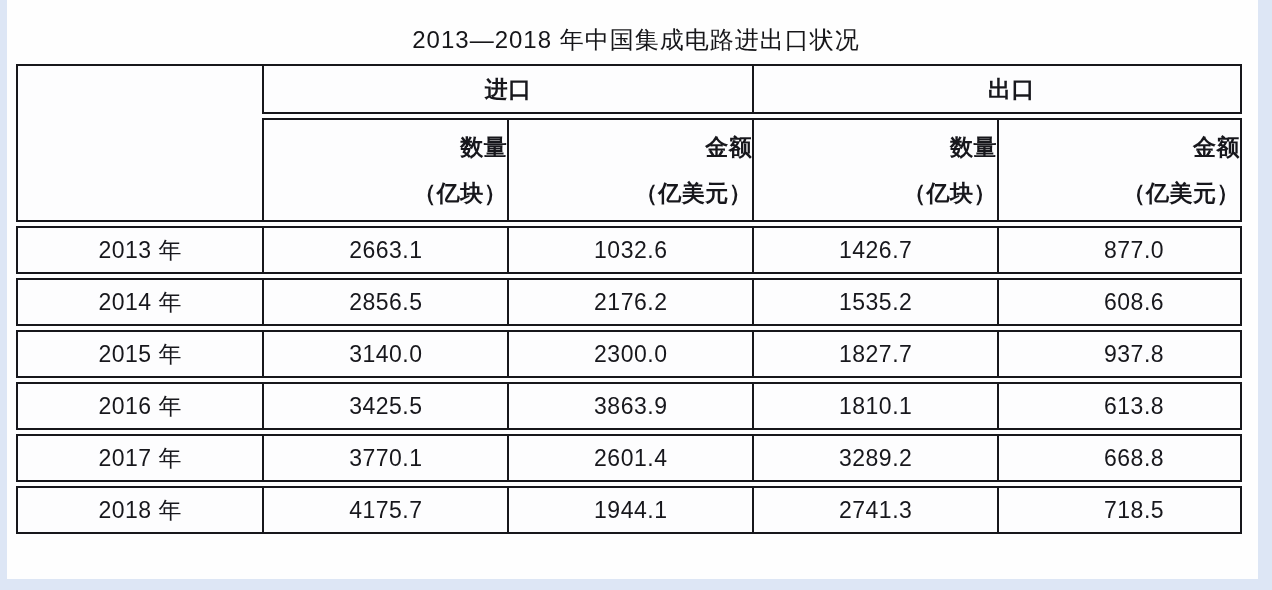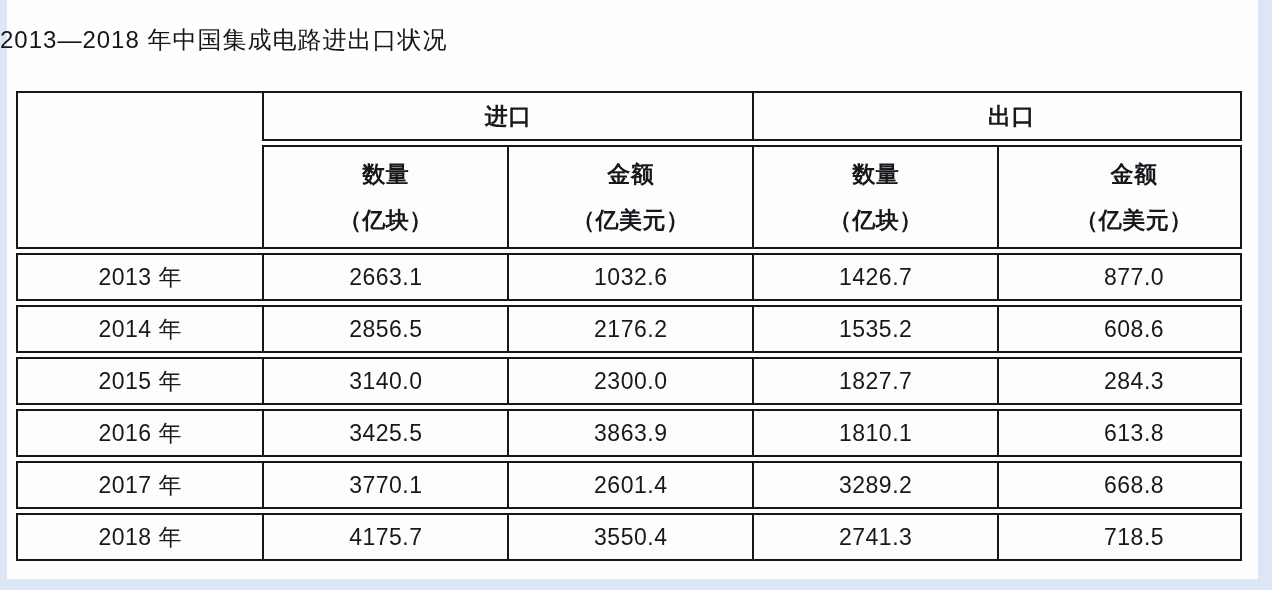--- a/index.html
+++ b/index.html
@@ -14,30 +14,31 @@
     overflow: hidden;
   }
   .edge { position: absolute; background: #dde6f5; z-index: 0; }
   .edge-left   { left: 0; top: 0; width: 7px; height: 590px; }
   .edge-right  { right: 0; top: 0; width: 14px; height: 590px; }
   .edge-bottom { left: 0; bottom: 0; width: 1272px; height: 11px; }
 
   .content { position: relative; z-index: 1; width: 100%; height: 100%; }
 
   .title {
+    text-align: center;
     padding-top: 24px;
     font-size: 24px;
     letter-spacing: 1px;
     color: #161619;
   }
 
   table.ic-table {
     position: absolute;
     left: 16px;
-    top: 87px;
+    top: 60px;
     width: 1226px;
     border-collapse: separate;
     border-spacing: 0 4px;
     table-layout: fixed;
   }
   .ic-table td, .ic-table th {
     background: #fdfdfe;
     border-top: 2px solid #17171b;
     border-bottom: 2px solid #17171b;
     border-left: 2px solid #17171b;
@@ -45,21 +46,21 @@
     vertical-align: middle;
     font-size: 23px;
     font-weight: normal;
     color: #17171c;
     letter-spacing: 0.5px;
   }
   .ic-table td:last-child, .ic-table th:last-child { border-right: 2px solid #17171b; padding-left: 29px; }
   .ic-table .corner { border-right: none; }
 
   .row-group th { height: 50px; font-weight: bold; font-size: 23px; }
-  .row-sub th { height: 104px; font-weight: bold; }
+  .row-sub th { height: 104px; font-weight: bold; text-align: right; }
   .row-sub .hline { display: block; line-height: 46px; }
   .row-data td { height: 48px; }
 
   col.c-year { width: 20.1%; }
   col.c-val  { width: 19.975%; }
 </style>
 </head>
 <body>
 
 <div class="edge edge-left"></div>
@@ -114,38 +115,38 @@
         <td>2856.5</td>
         <td>2176.2</td>
         <td>1535.2</td>
         <td>608.6</td>
       </tr>
       <tr class="row-data">
         <td>2015 年</td>
         <td>3140.0</td>
         <td>2300.0</td>
         <td>1827.7</td>
-        <td>284.3</td>
+        <td>937.8</td>
       </tr>
       <tr class="row-data">
         <td>2016 年</td>
         <td>3425.5</td>
         <td>3863.9</td>
         <td>1810.1</td>
         <td>613.8</td>
       </tr>
       <tr class="row-data">
         <td>2017 年</td>
         <td>3770.1</td>
         <td>2601.4</td>
         <td>3289.2</td>
         <td>668.8</td>
       </tr>
       <tr class="row-data">
         <td>2018 年</td>
         <td>4175.7</td>
-        <td>3550.4</td>
+        <td>1944.1</td>
         <td>2741.3</td>
         <td>718.5</td>
       </tr>
     </tbody>
   </table>
 </div>
 
 </body></html>

